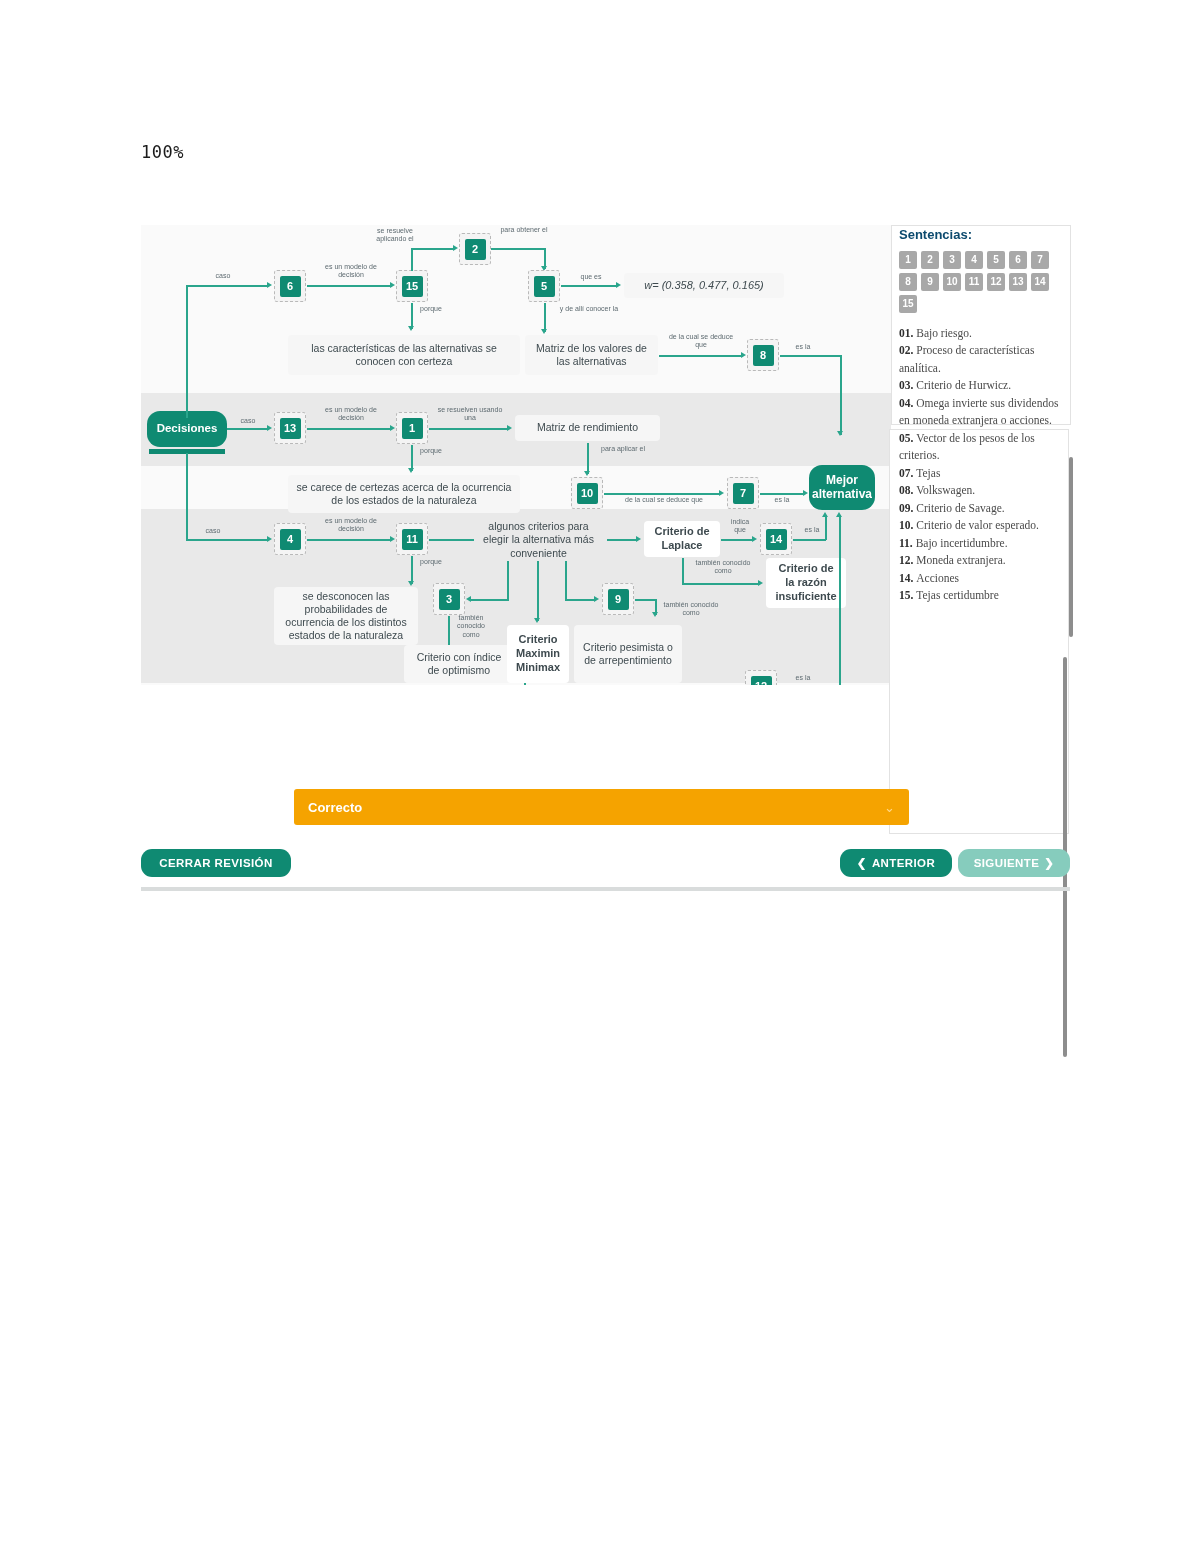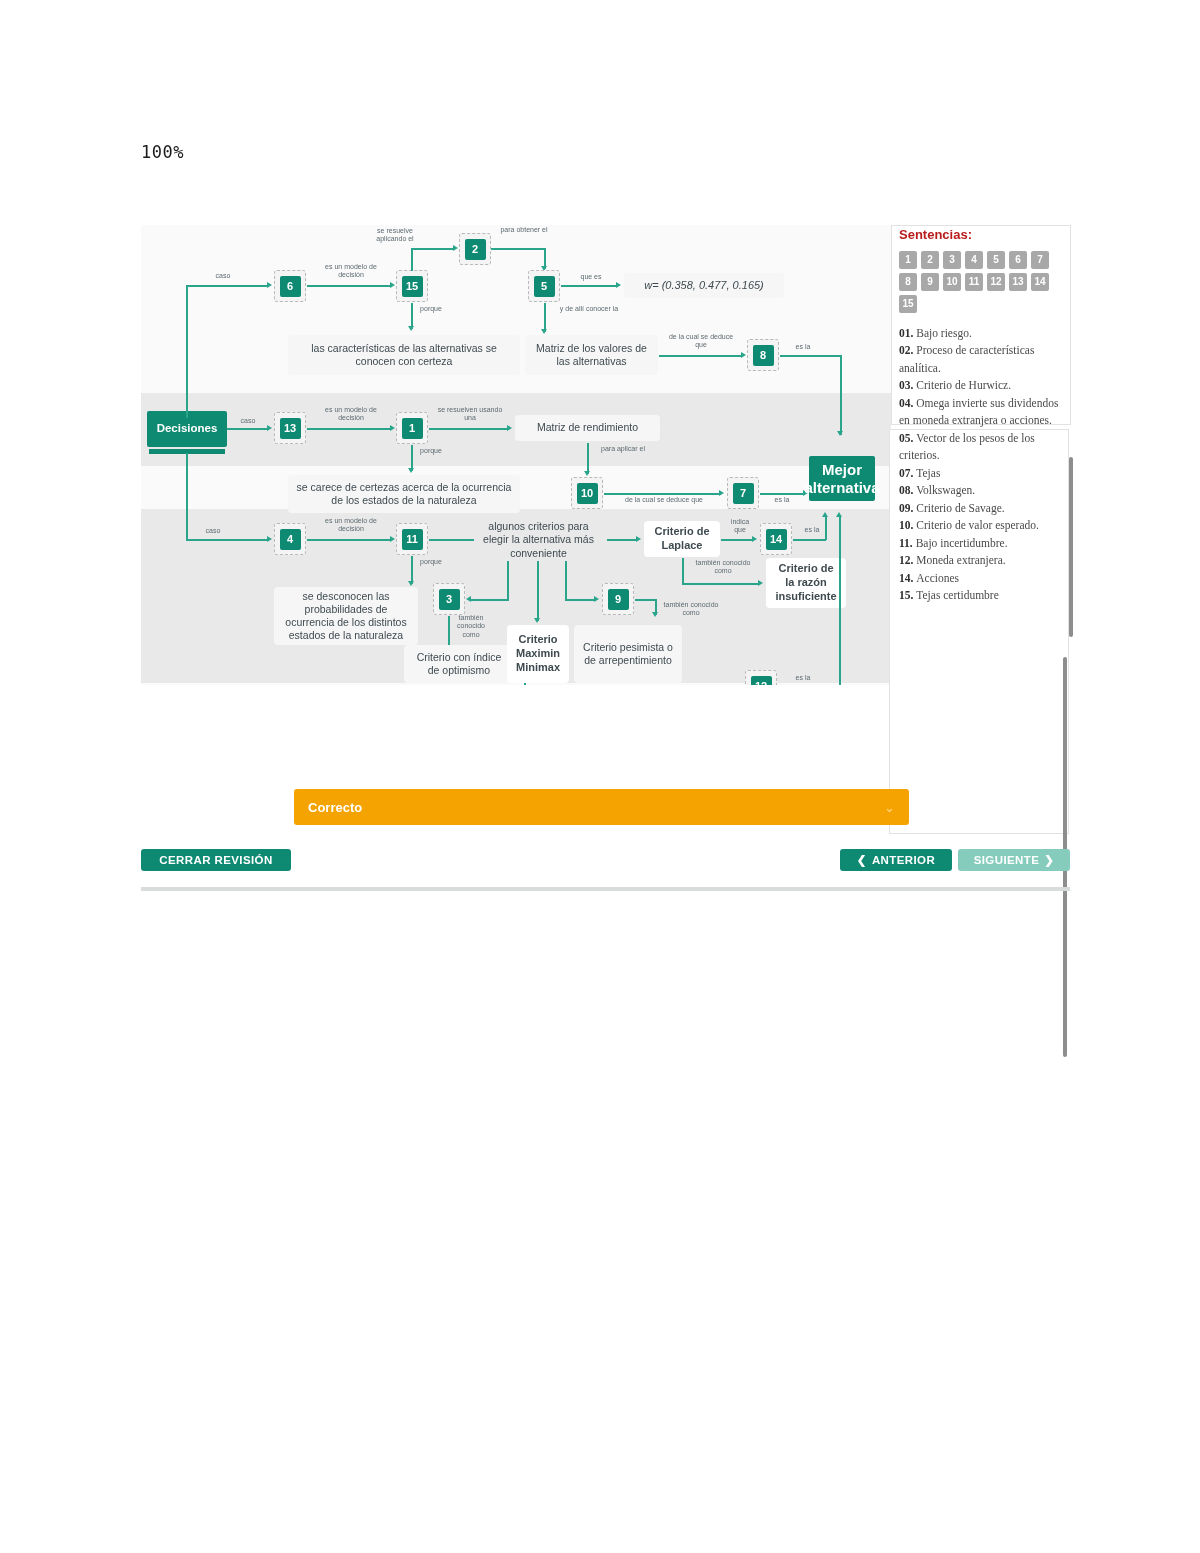--- a/index.html
+++ b/index.html
@@ -31,21 +31,21 @@
     position:absolute;left:0;top:0;width:750px;height:460px;
     background:#fafafa;overflow:hidden;
   }
   .band{position:absolute;left:0;width:750px;background:#e9e9e9;}
   .band.b2{top:168px;height:73px;}
   .band.b3{top:284px;height:174px;}
 
   .dg{position:absolute;}
   
   .node-solid{
-    background:#0f8a72;color:#ffffff;border-radius:2px;
+    background:#0f8a72;color:#ffffff;border-radius:13px;
     display:flex;align-items:center;justify-content:center;
     text-align:center;font-weight:700;line-height:1.15;
   }
   
   .slot{
     width:32px;height:32px;border:1.5px dashed #b9b9b9;background:#f4f4f4;
     border-radius:3px;display:flex;align-items:center;justify-content:center;
     box-sizing:border-box;
   }
   .slot i{
@@ -76,21 +76,21 @@
   .ar.l{border-top:3.2px solid transparent;border-bottom:3.2px solid transparent;border-right:5px solid #2aa58c;}
   .ar.d{border-left:3.2px solid transparent;border-right:3.2px solid transparent;border-top:5px solid #2aa58c;}
   .ar.u{border-left:3.2px solid transparent;border-right:3.2px solid transparent;border-bottom:5px solid #2aa58c;}
 
   
   .sent{
     position:absolute;left:758px;top:2px;width:170px;height:600px;
     overflow:hidden;
   }
   .sent h4{
-    margin:0 0 9px 0;font-size:13px;color:#b91c1c;font-weight:700;
+    margin:0 0 9px 0;font-size:13px;color:#0c4a6e;font-weight:700;
   }
   .chips{display:flex;flex-wrap:wrap;gap:4px;width:162px;margin-bottom:12px;}
   .chip{
     width:18px;height:18px;background:#a8a8a8;color:#fff;border-radius:2px;
     font-size:10px;font-weight:700;display:flex;align-items:center;
     justify-content:center;line-height:1;
   }
   .slist{font-size:11.5px;color:#4a4a4a;line-height:1.52;font-family:Liberation Serif, serif;}
   .slist div{margin:0;}
   .slist b{color:#2f2f2f;font-weight:700;}
@@ -113,23 +113,23 @@
     position:absolute;left:153px;top:564px;width:615px;height:36px;
     background:#f5a300;border-radius:3px;display:flex;align-items:center;
     padding:0 14px;box-sizing:border-box;
   }
   .fb span.t{color:#ffffff;font-weight:700;font-size:13px;}
   .fb span.c{margin-left:auto;color:#ffd98a;font-size:13px;}
 
   
   .footer{position:absolute;left:0;top:620px;width:929px;height:53px;}
   .btn{
-    border-radius:3px;color:#ffffff;font-weight:700;font-size:11.5px;
+    border-radius:11px;color:#ffffff;font-weight:700;font-size:11.5px;
     letter-spacing:.4px;display:flex;align-items:center;justify-content:center;
-    height:22px;box-sizing:border-box;position:absolute;
+    height:28px;box-sizing:border-box;position:absolute;
   }
   .btn.close{left:0;top:4px;width:150px;background:#0f8a72;}
   .btn.prev{left:699px;top:4px;width:112px;background:#0f8a72;gap:5px;}
   .btn.next{left:817px;top:4px;width:112px;background:#86ccbd;gap:5px;}
   .rule{
     position:absolute;left:0;top:42px;width:929px;height:4px;background:#d9dcdc;
   }
 </style>
 </head>
 <body>
@@ -258,21 +258,21 @@
         <div class="dg lbl" style="left:473px;top:271px;width:100px;">de la cual se deduce que</div>
 
         <div class="dg slot" style="left:586px;top:252px;">
           <i>7</i>
         </div>
 
         <div class="dg ln lnh" style="left:619px;top:268px;width:45px;"></div>
         <div class="dg ar r" style="left:662px;top:265px;"></div>
         <div class="dg lbl" style="left:627px;top:271px;width:28px;">es la</div>
 
-        <div class="dg node-solid" style="left:668px;top:231px;width:66px;height:45px;font-size:15px;">Mejor alternativa</div>
+        <div class="dg node-solid" style="left:668px;top:240px;width:66px;height:45px;font-size:12px;">Mejor alternativa</div>
 
         <div class="dg ln lnh" style="left:45px;top:314px;width:83px;"></div>
         <div class="dg ar r" style="left:126px;top:311px;"></div>
         <div class="dg lbl" style="left:52px;top:302px;width:40px;">caso</div>
 
         <div class="dg slot" style="left:133px;top:298px;">
           <i>4</i>
         </div>
 
         <div class="dg ln lnh" style="left:166px;top:314px;width:85px;"></div>

